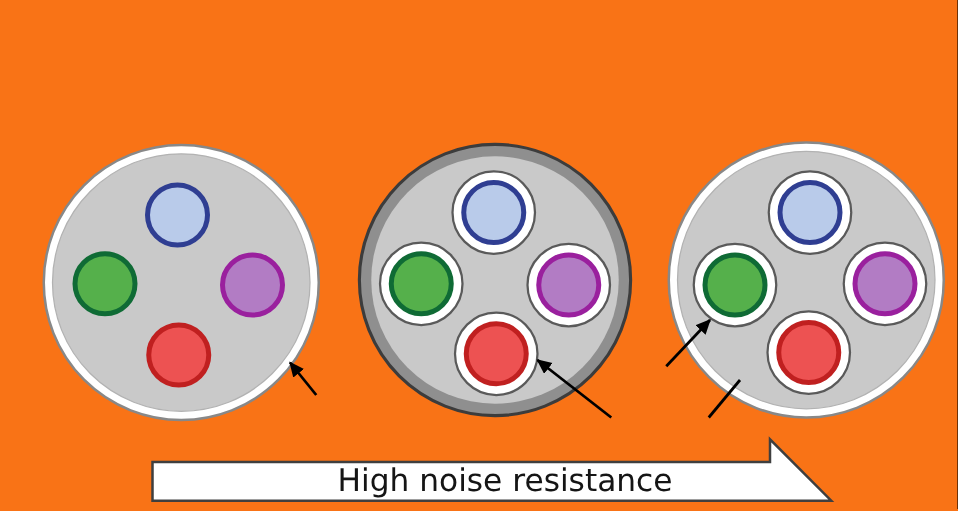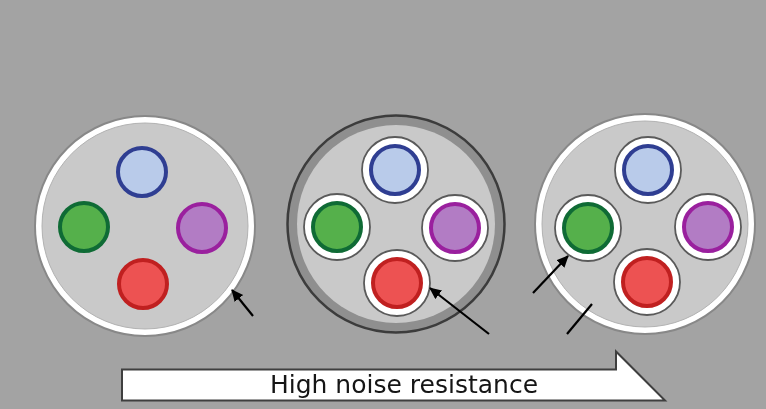--- a/index.html
+++ b/index.html
@@ -1,20 +1,20 @@
 <!DOCTYPE html>
 <html><head>
 <meta charset="utf-8">
 <style>
   html, body { margin: 0; padding: 0; background: #000; }
   #canvas {
     position: relative;
     width: 766px;
     height: 409px;
-    background: #a3a3a3;
+    background: #f97316;
     overflow: hidden;
     font-family: "DejaVu Sans", sans-serif;
   }
   svg { display: block; }
   text.banner-label {
     font-family: "DejaVu Sans", "Liberation Sans", sans-serif;
     font-size: 25px;
   }
 </style>
 </head>

